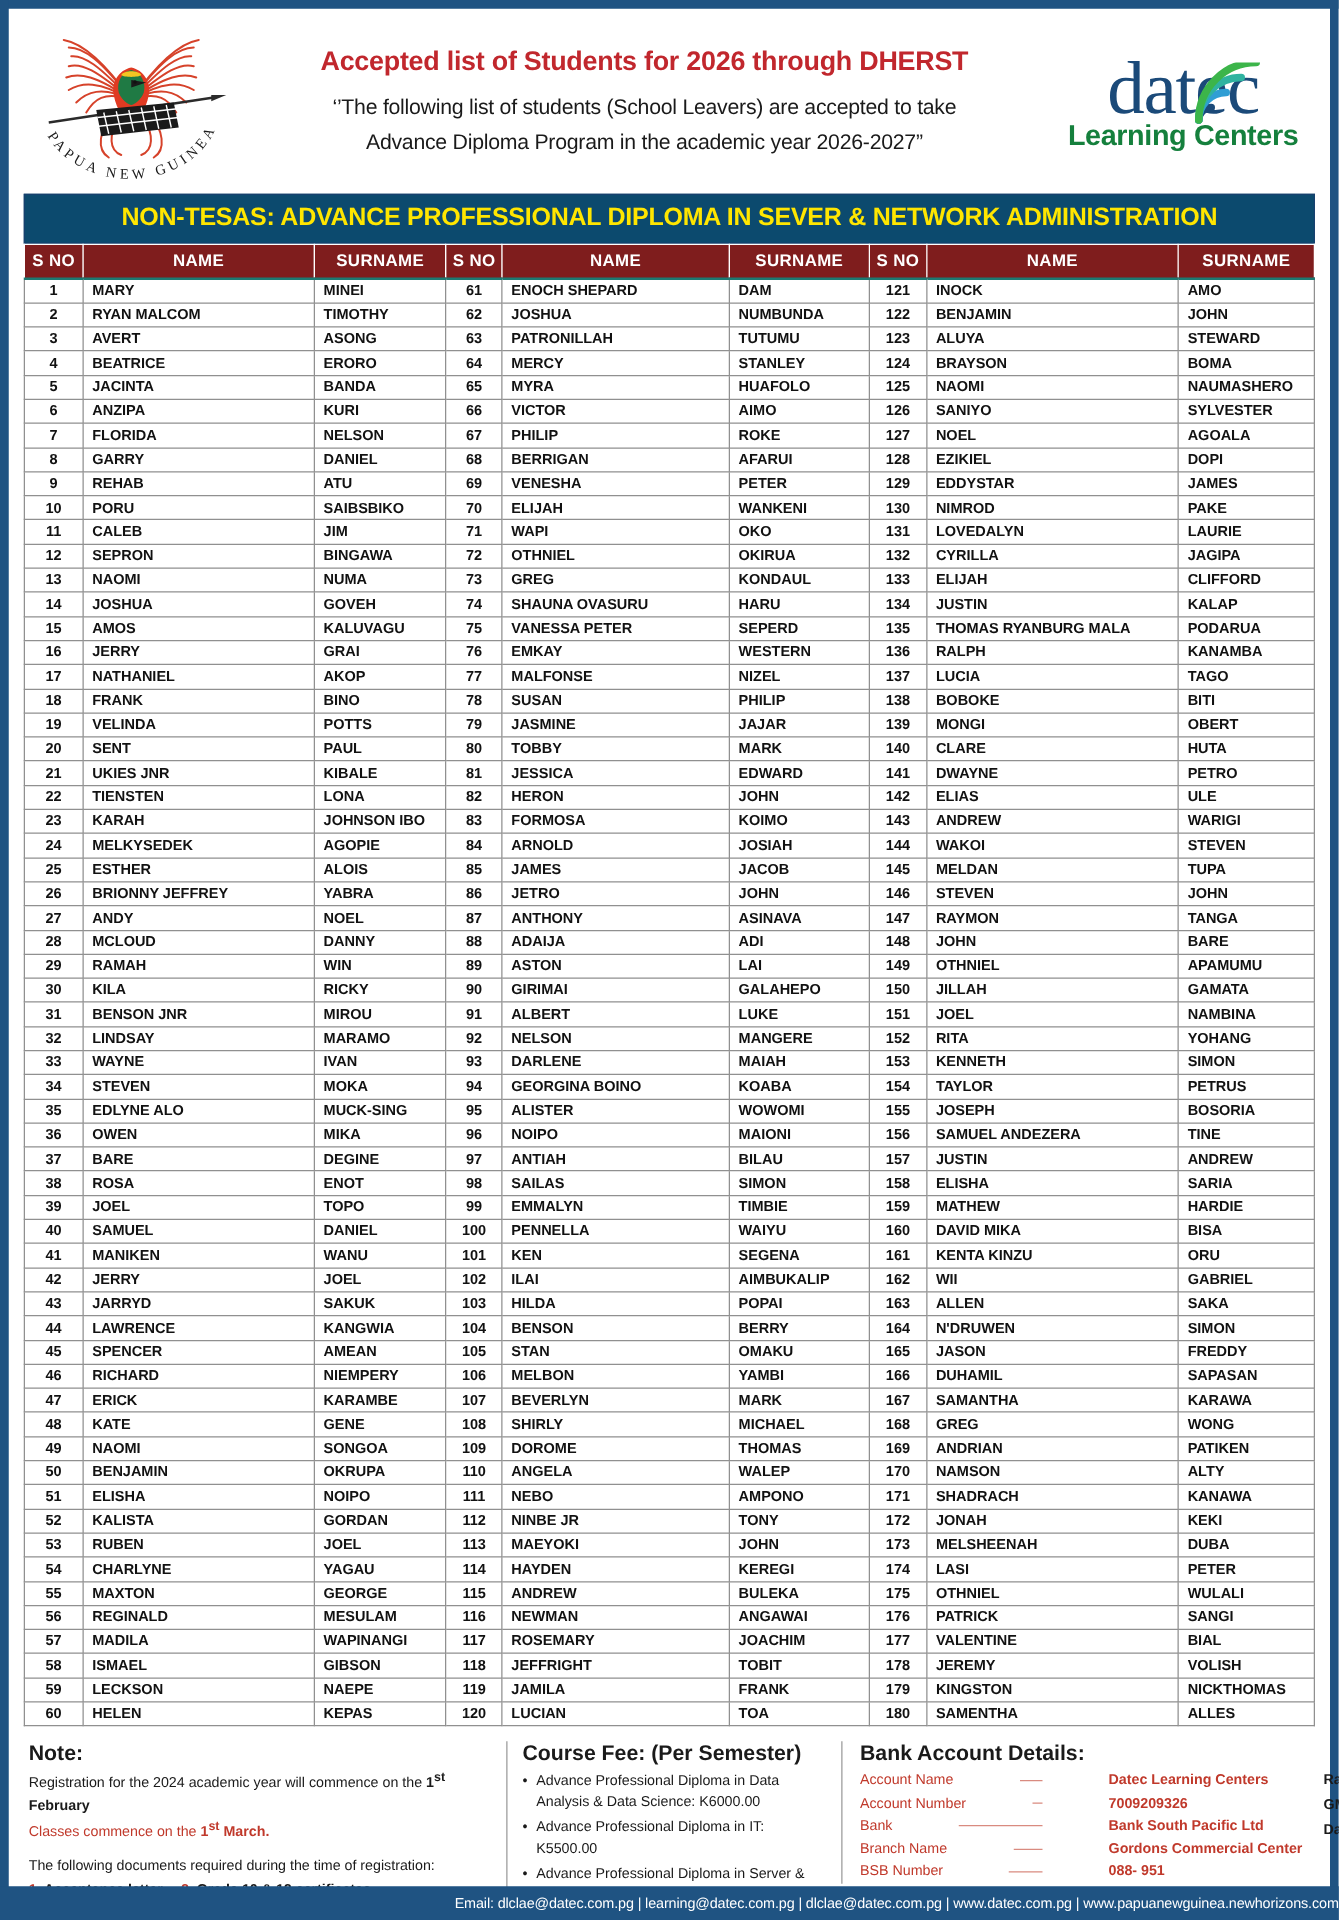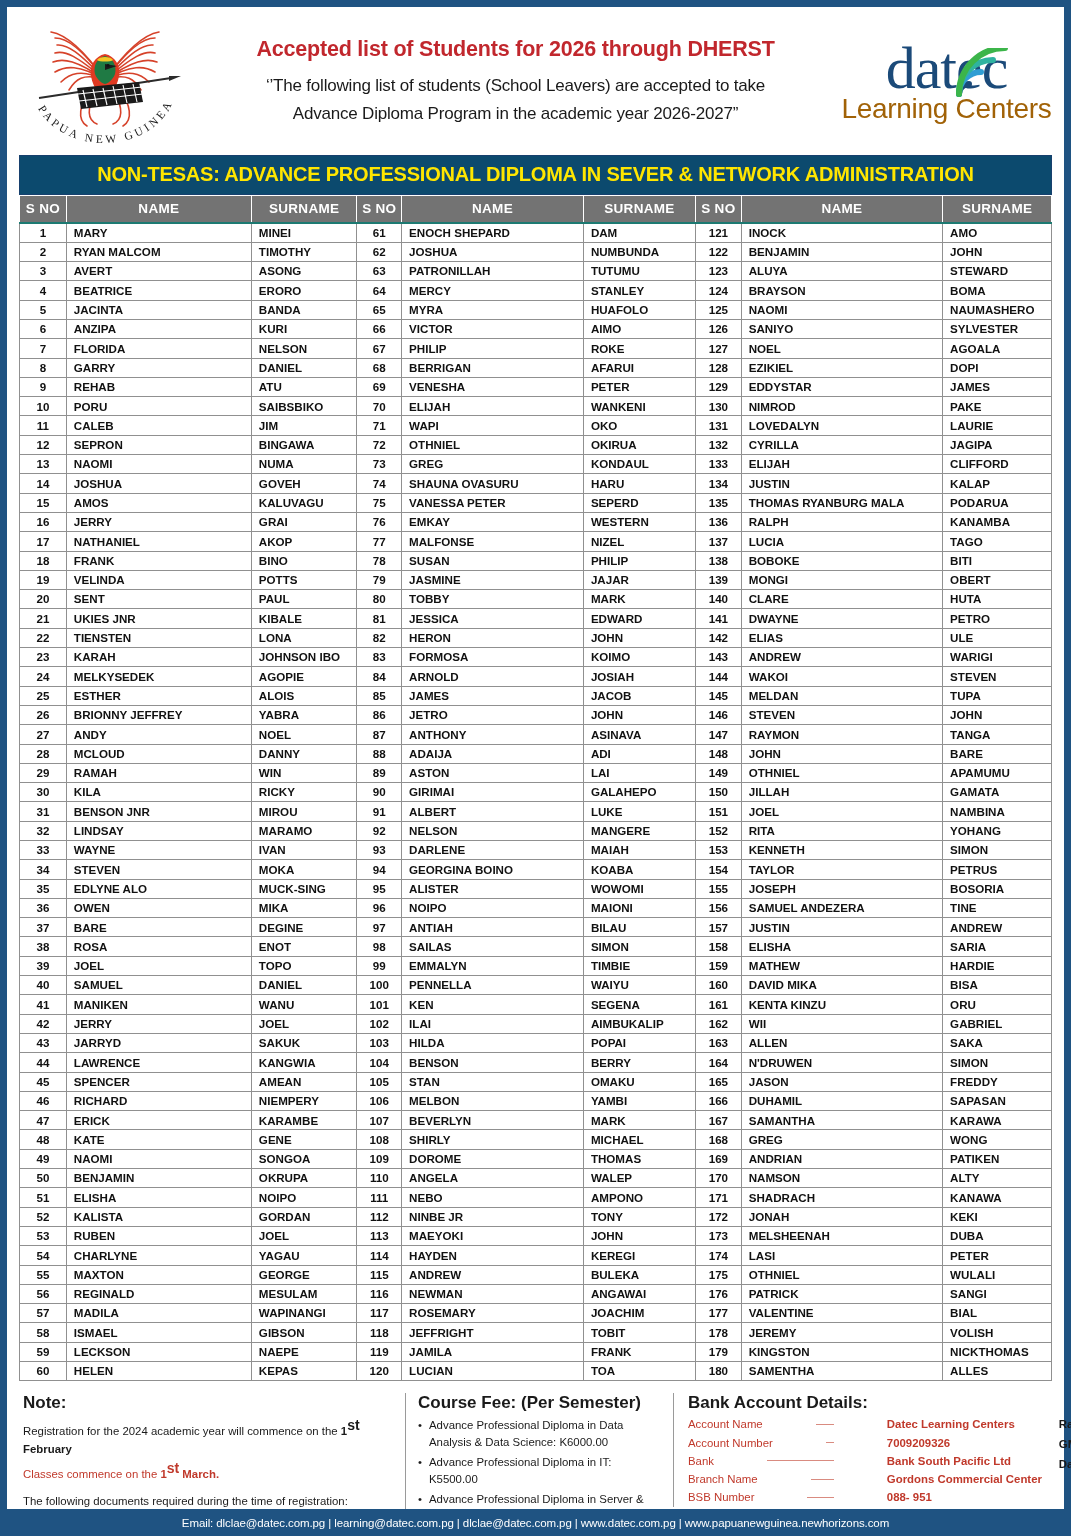--- a/index.html
+++ b/index.html
@@ -52,41 +52,41 @@
     font-family: "Liberation Serif", serif;
     font-size: 60px;
     color: #1b4a79;
     line-height: 0.95;
     letter-spacing: -1px;
     position: relative;
     display: inline-block;
   }
   .brand-wifi { position: absolute; right: -2px; top: 8px; }
   .brand-tag {
-    font-size: 28px;
-    font-weight: normal;
-    color: #a16207;
+    font-size: 23px;
+    font-weight: bold;
+    color: #15803d;
     letter-spacing: -0.3px;
     margin-top: -4px;
   }
   
   .tablewrap { padding: 0 12px; flex: 0 0 auto; }
   .band {
     background: #0c4a6e;
     color: #ffe600;
     text-align: center;
     font-weight: bold;
     font-size: 20px;
     letter-spacing: -0.2px;
     padding: 7px 0 8px 0;
     border: 1px solid #17406e;
   }
   table.roster { width: 100%; border-collapse: collapse; table-layout: fixed; }
   table.roster th {
-    background: #737373;
+    background: #7f1d1d;
     color: #ffffff;
     font-size: 13.5px;
     font-weight: bold;
     letter-spacing: 0.3px;
     text-align: center;
     padding: 5px 0 6px 0;
     border: 1px solid #ffffff;
     border-bottom: 2px solid #1d7a72;
   }
   table.roster td {
@@ -122,40 +122,40 @@
   }
   .col-note { width: 382px; flex: 0 0 382px; padding-right: 14px; }
   .col-fee  { width: 268px; flex: 0 0 268px; padding: 0 12px;
               border-left: 1px solid #9a9a9a; }
   .col-bank { flex: 1 1 auto; padding-left: 14px;
               border-left: 1px solid #9a9a9a; display: flex; }
   .h-note { font-size: 17px; font-weight: bold; margin-bottom: 2px; }
   .note-line { line-height: 1.55; }
   .red { color: #c0392b; }
   .bold { font-weight: bold; }
-  sup { font-size: 14px; vertical-align: super; }
+  sup { font-size: 10px; vertical-align: super; }
   .note-gap { height: 9px; }
   .doclist { line-height: 1.6; }
   .doclist .item { display: inline-block; margin-right: 12px; font-weight: bold; }
   .fee-item {
     display: flex; line-height: 1.45; margin-top: 4px;
   }
   .fee-bullet { width: 11px; flex: 0 0 11px; }
   .bank-left { flex: 1 1 auto; }
   .bank-right { width: 150px; flex: 0 0 150px; font-weight: bold; line-height: 1.75;
                 font-size: 11.4px; padding-top: 22px;}
   .bank-row { display: flex; align-items: center; line-height: 1.6; gap: 48px; }
   .bank-label { color: #c0392b; white-space: nowrap; }
   .bank-dash { flex: 1 1 auto; border-top: 1.5px solid #d98b80; margin: 0 5px; min-width: 8px; }
   .bank-val { color: #c0392b; font-weight: bold; white-space: nowrap; width: 172px; flex: 0 0 172px;}
   
   .footer {
     background: #1f5382;
     color: #ffffff;
-    text-align: center;
+    text-align: right;
     font-size: 11.5px;
     padding: 8px 0 7px 0;
     flex: 0 0 auto;
     letter-spacing: -0.1px;
   }
   .footer-outer { position:absolute; left:0; right:0; bottom:0; }
 </style>
 </head>
 <body>
 

